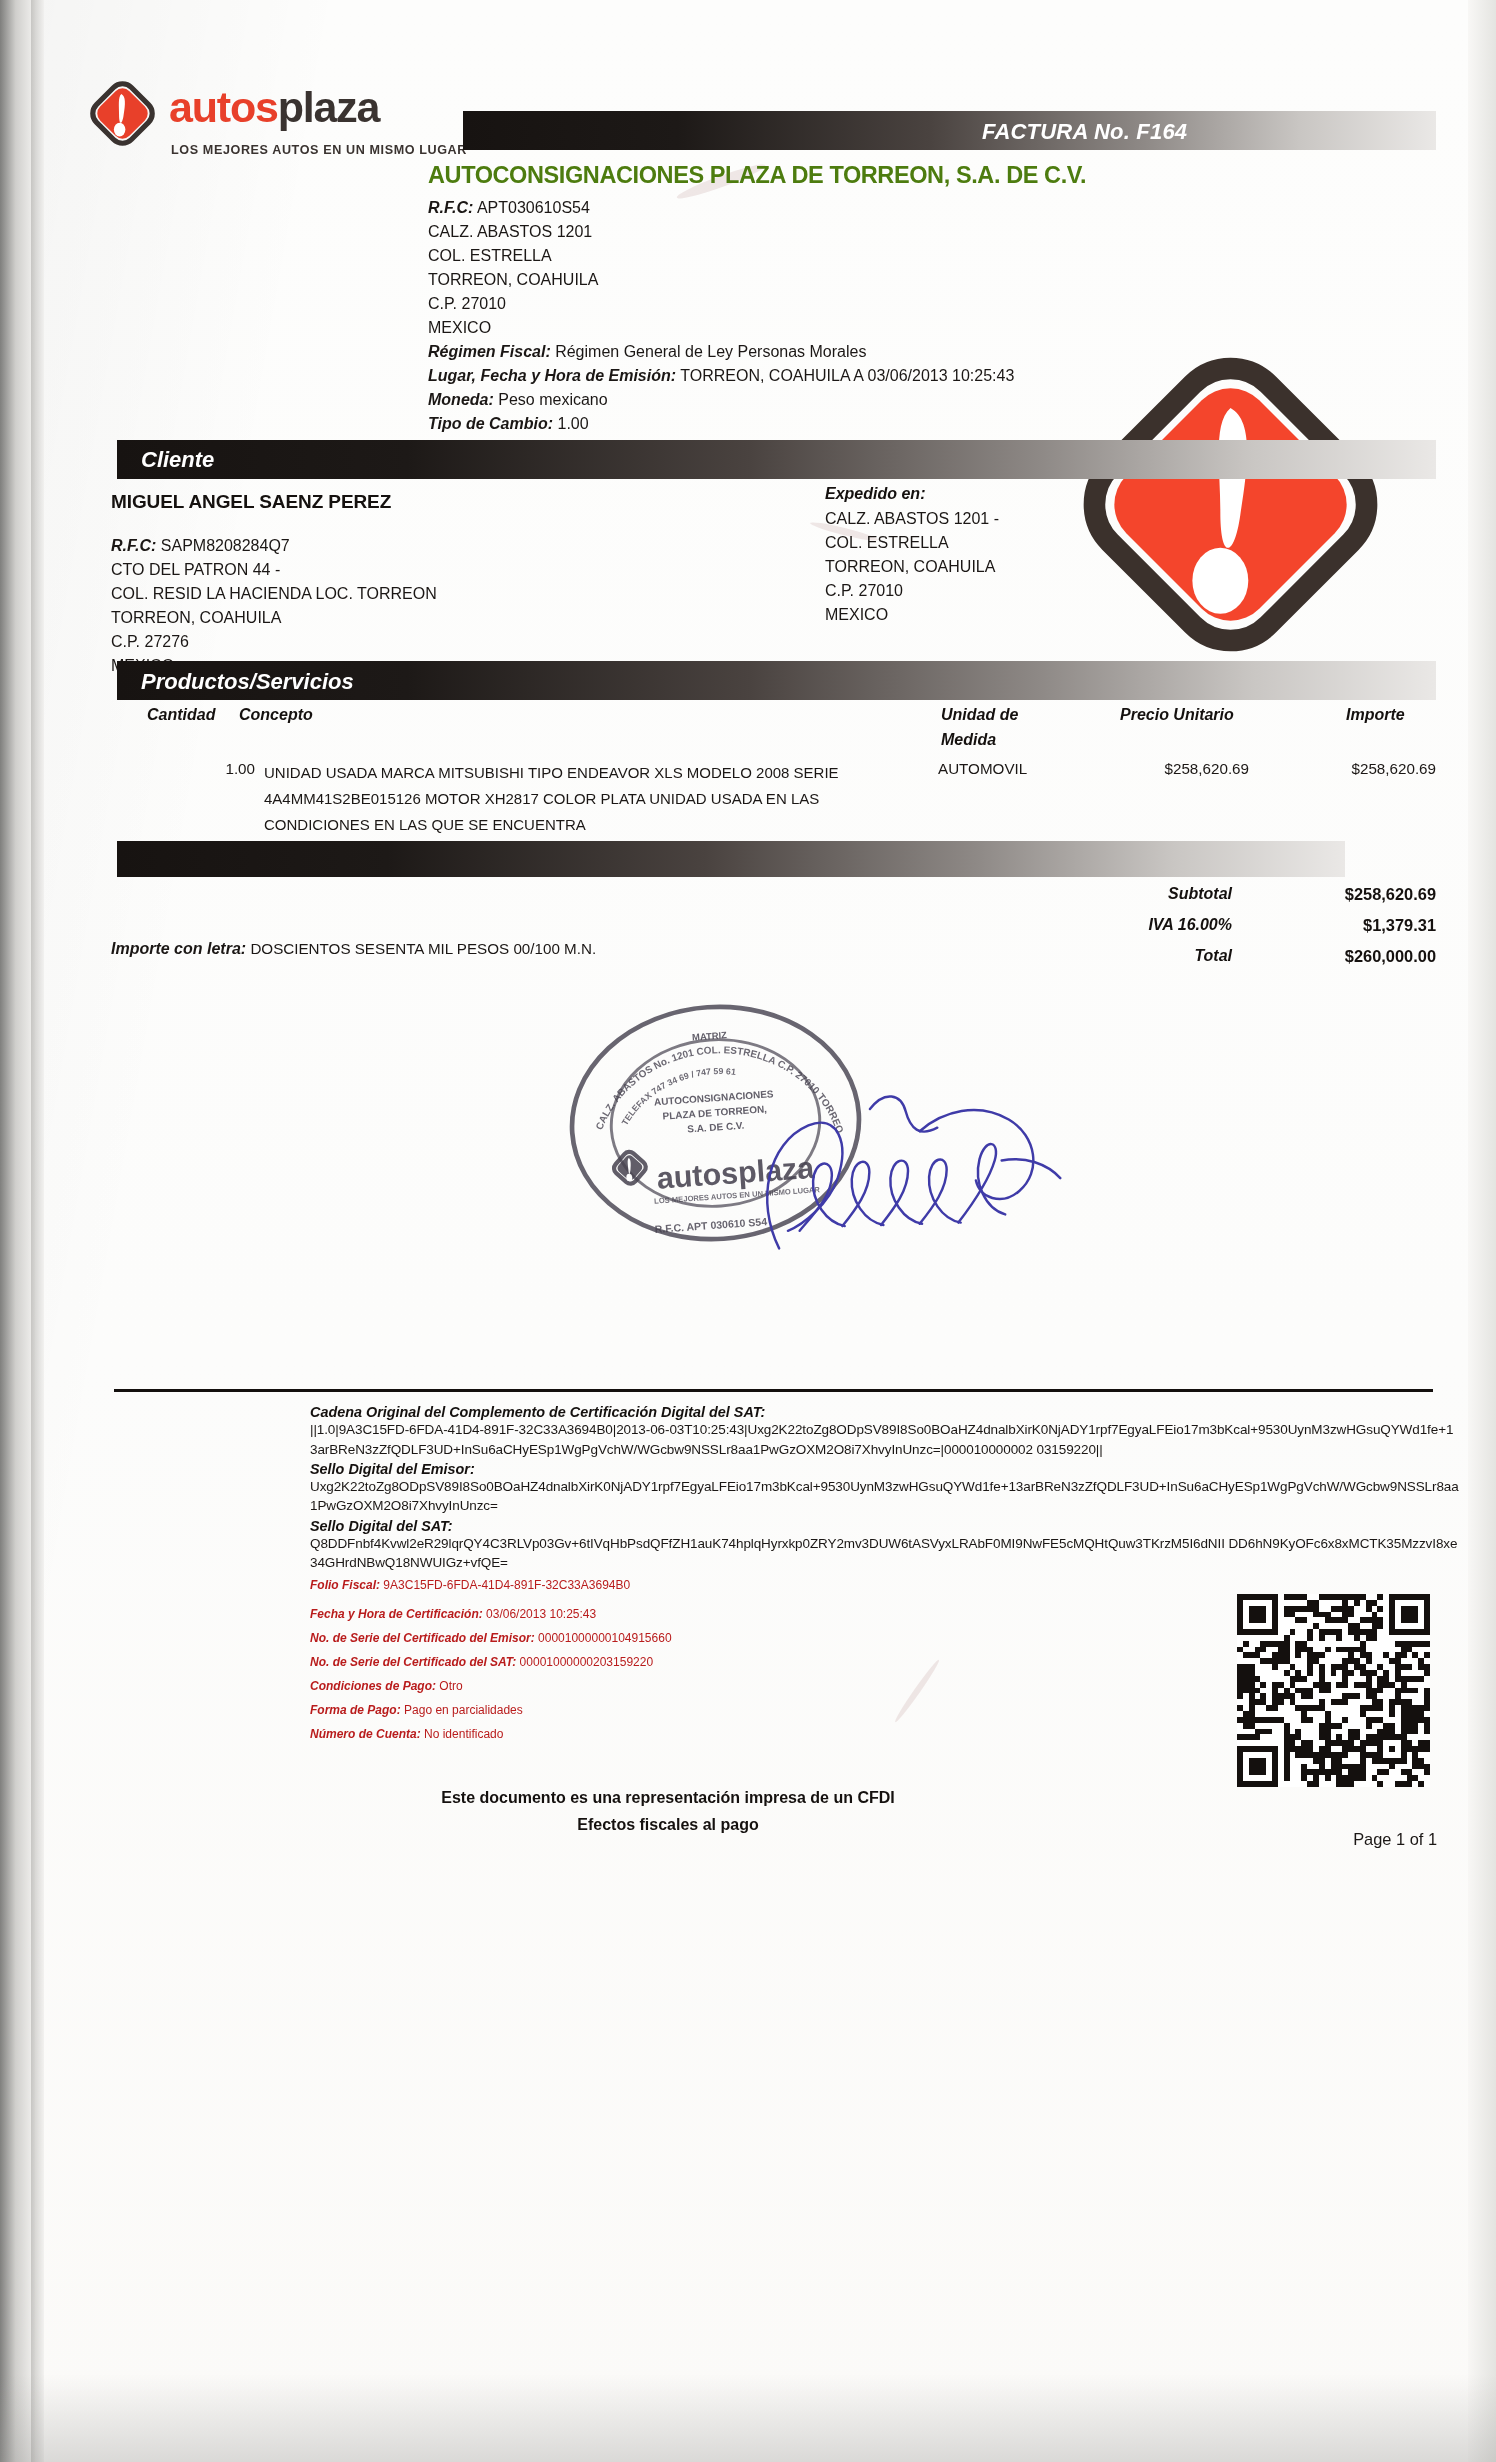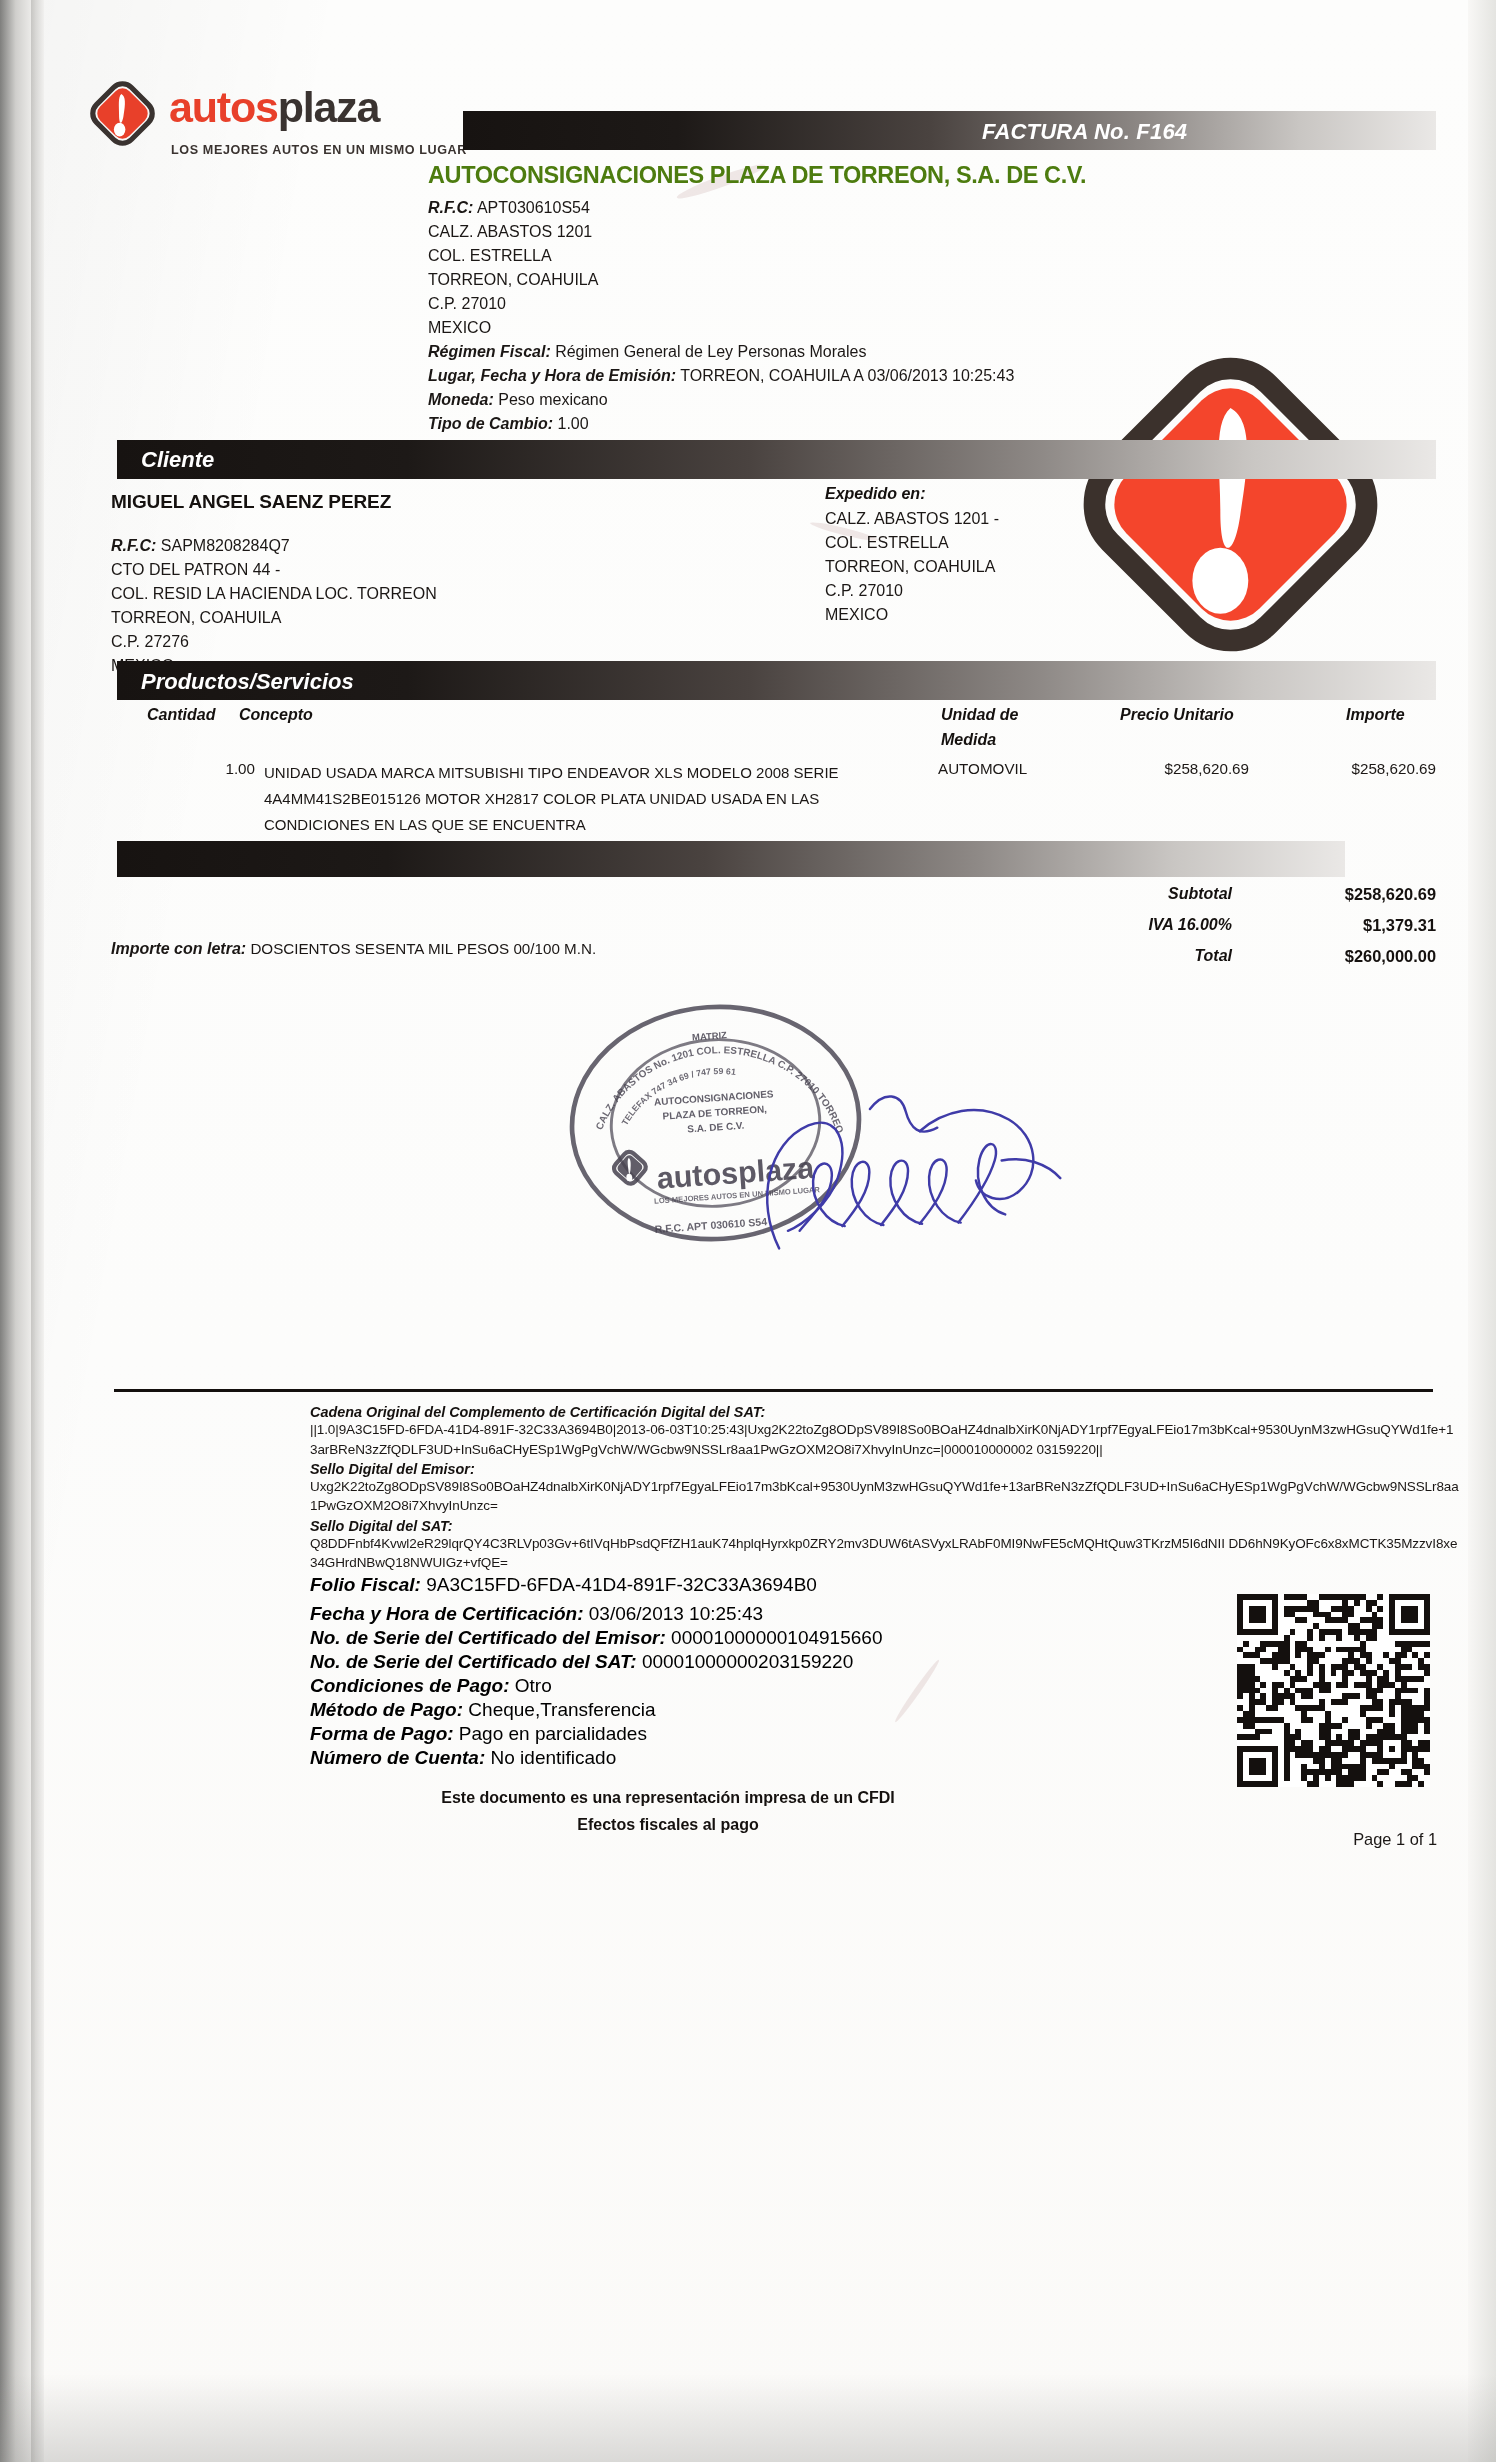--- a/index.html
+++ b/index.html
@@ -174,21 +174,21 @@
   }
   #sat { position:absolute; left:310px; top:1402px; width:1149px; }
   .sat-h {
     font-size:14.4px; font-style:italic; font-weight:bold; color:#15110f;
     margin-top:2.3px;
   }
   .sat-mono {
     font-size:13.5px; line-height:19.3px; color:#1b1715;
     word-break:break-all; letter-spacing:-0.1px;
   }
-  .sat-kv { font-size:19px; line-height:24px; color:#000000; }
+  .sat-kv { font-size:12px; line-height:24px; color:#b91c1c; }
   .sat-kv b { font-style:italic; font-weight:bold; }
   .sat-gap { height:5.3px; }
 
   
   #qr { position:absolute; left:1237px; top:1594px; width:193px; height:193px; }
 
   
   #footer-note {
     position:absolute; left:328px; top:1784px; width:680px; text-align:center;
     font-size:16px; font-weight:bold; color:#15110f;
@@ -368,21 +368,20 @@
     <div class="sat-h">Sello Digital del Emisor:</div>
     <div class="sat-mono">Uxg2K22toZg8ODpSV89I8So0BOaHZ4dnalbXirK0NjADY1rpf7EgyaLFEio17m3bKcal+9530UynM3zwHGsuQYWd1fe+13arBReN3zZfQDLF3UD+InSu6aCHyESp1WgPgVchW/WGcbw9NSSLr8aa1PwGzOXM2O8i7XhvyInUnzc=</div>
     <div class="sat-h">Sello Digital del SAT:</div>
     <div class="sat-mono">Q8DDFnbf4Kvwl2eR29lqrQY4C3RLVp03Gv+6tIVqHbPsdQFfZH1auK74hplqHyrxkp0ZRY2mv3DUW6tASVyxLRAbF0MI9NwFE5cMQHtQuw3TKrzM5I6dNII DD6hN9KyOFc6x8xMCTK35MzzvI8xe34GHrdNBwQ18NWUIGz+vfQE=</div>
     <div class="sat-kv"><b>Folio Fiscal:</b> <span>9A3C15FD-6FDA-41D4-891F-32C33A3694B0</span></div>
     <div class="sat-gap"></div>
     <div class="sat-kv"><b>Fecha y Hora de Certificación:</b> <span>03/06/2013 10:25:43</span></div>
     <div class="sat-kv"><b>No. de Serie del Certificado del Emisor:</b> <span>00001000000104915660</span></div>
     <div class="sat-kv"><b>No. de Serie del Certificado del SAT:</b> <span>00001000000203159220</span></div>
     <div class="sat-kv"><b>Condiciones de Pago:</b> <span>Otro</span></div>
-    <div class="sat-kv"><b>Método de Pago:</b> <span>Cheque,Transferencia</span></div>
     <div class="sat-kv"><b>Forma de Pago:</b> <span>Pago en parcialidades</span></div>
     <div class="sat-kv"><b>Número de Cuenta:</b> <span>No identificado</span></div>
   </div>
 
   <svg id="qr" viewBox="0 0 33 33" shape-rendering="crispEdges">
     <rect width="33" height="33" fill="#ffffff"></rect>
     <g fill="#14100e" id="qr-cells">
         <rect x="0" y="0" width="1" height="1"></rect>
         <rect x="1" y="0" width="1" height="1"></rect>
         <rect x="2" y="0" width="1" height="1"></rect>

